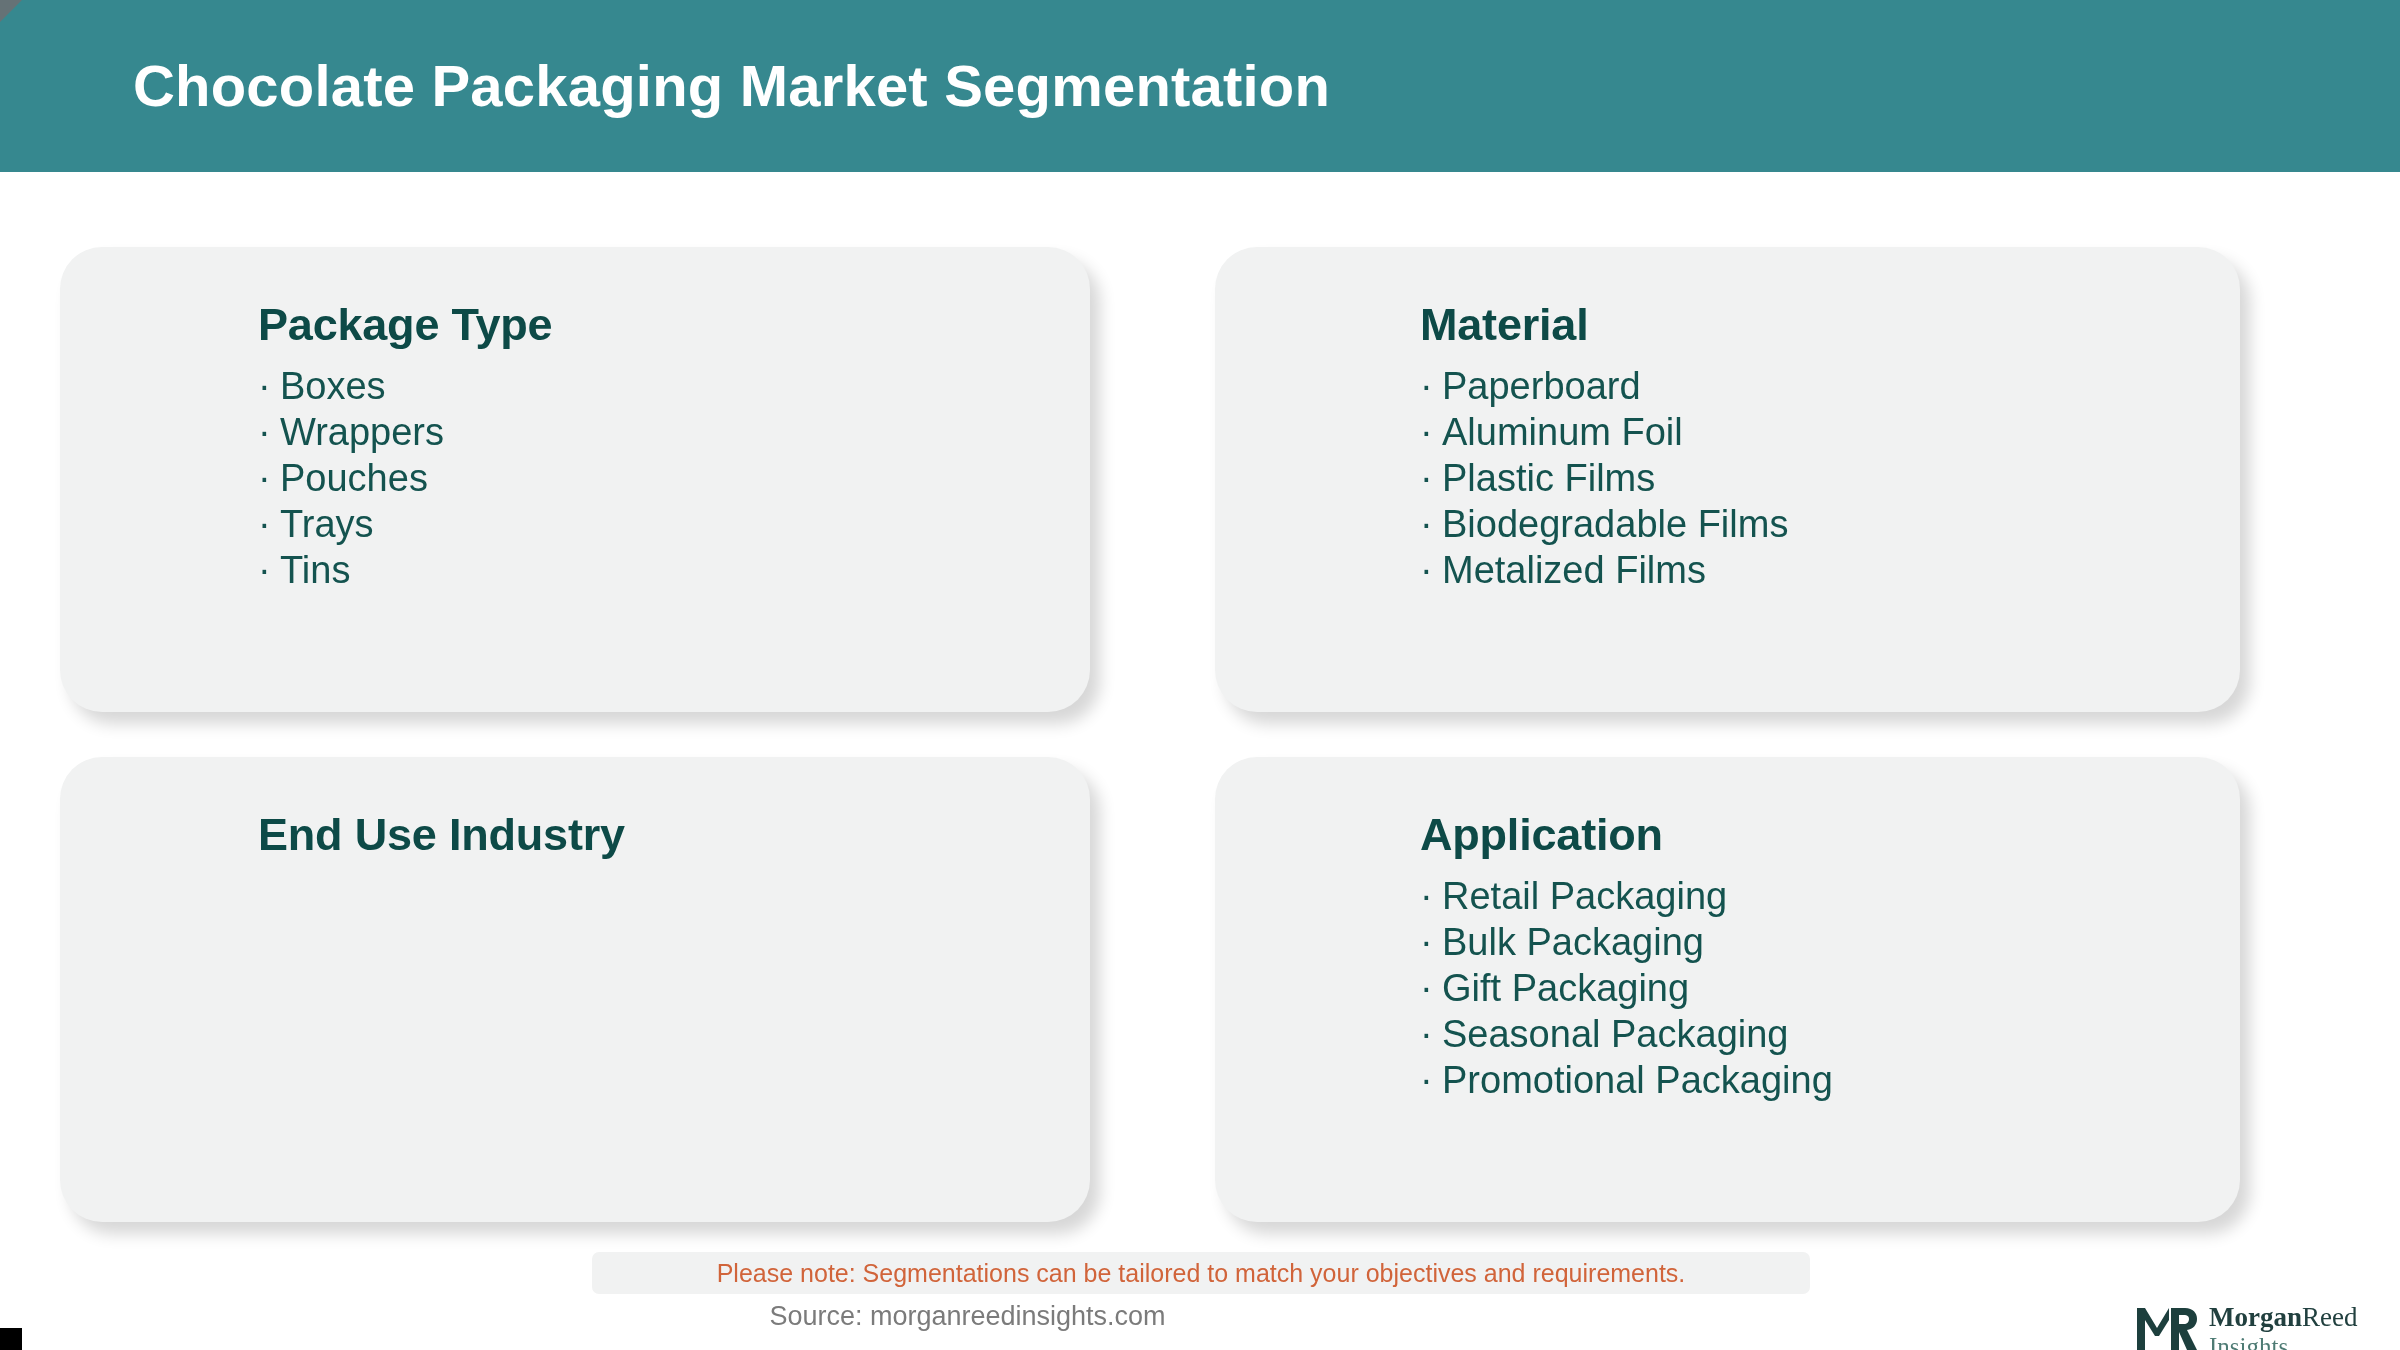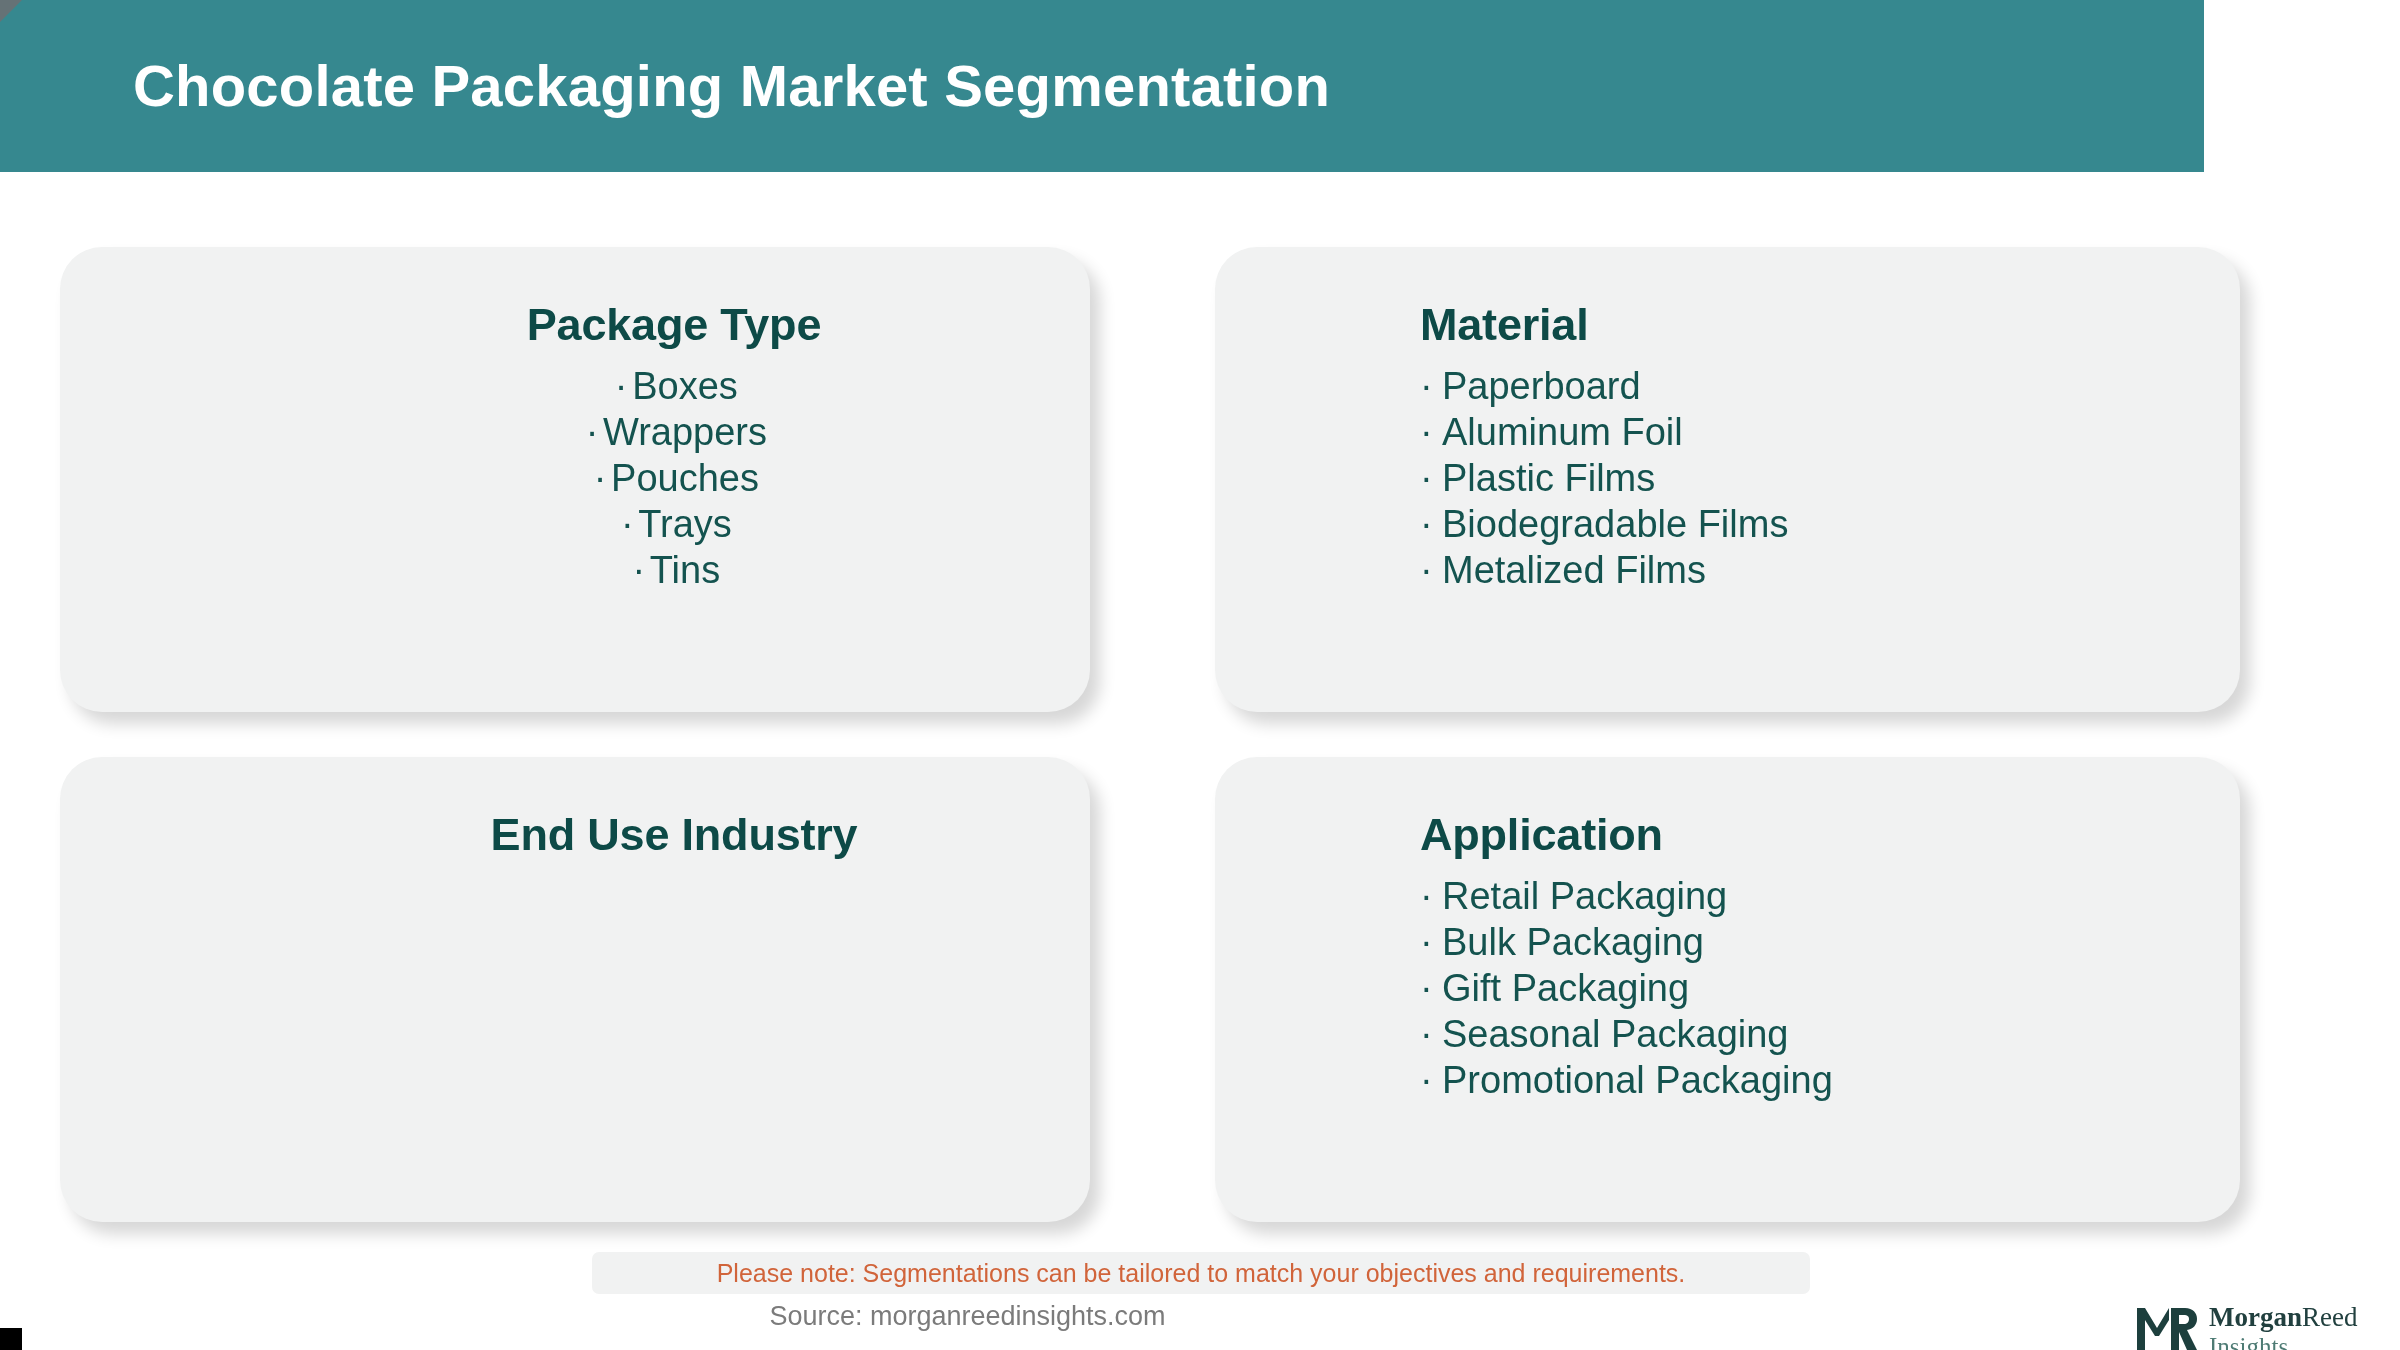--- a/index.html
+++ b/index.html
@@ -14,21 +14,21 @@
     font-family: "Liberation Sans", sans-serif;
     overflow: hidden;
     position: relative;
   }
 
   
   .header {
     position: absolute;
     left: 0;
     top: 0;
-    width: 2204px;
+    width: 2400px;
     height: 172px;
     background: #36888f;
     box-sizing: border-box;
     display: flex;
     align-items: center;
   }
   .header-title {
     margin: 0;
     padding-left: 133px;
     color: #ffffff;
@@ -76,21 +76,21 @@
   .card-inner {
     padding-left: 198px;
     padding-top: 0;
   }
   .card.c1 { left: 60px;   top: 75px;  width: 1030px; height: 465px; }
   .card.c2 { left: 1215px; top: 75px;  width: 1025px; height: 465px; }
   .card.c3 { left: 60px;   top: 585px; width: 1030px; height: 465px; }
   .card.c4 { left: 1215px; top: 585px; width: 1025px; height: 465px; }
 
   .card.c1 .card-inner,
-  .card.c3 .card-inner { padding-left: 198px; text-align: center; }
+  .card.c3 .card-inner { padding-left: 198px; }
   .card.c2 .card-inner,
   .card.c4 .card-inner { padding-left: 205px; }
 
   .card-title {
     margin: 0;
     color: #0d4a47;
     font-size: 45px;
     font-weight: bold;
     line-height: 1.0;
     padding-top: 55px;

